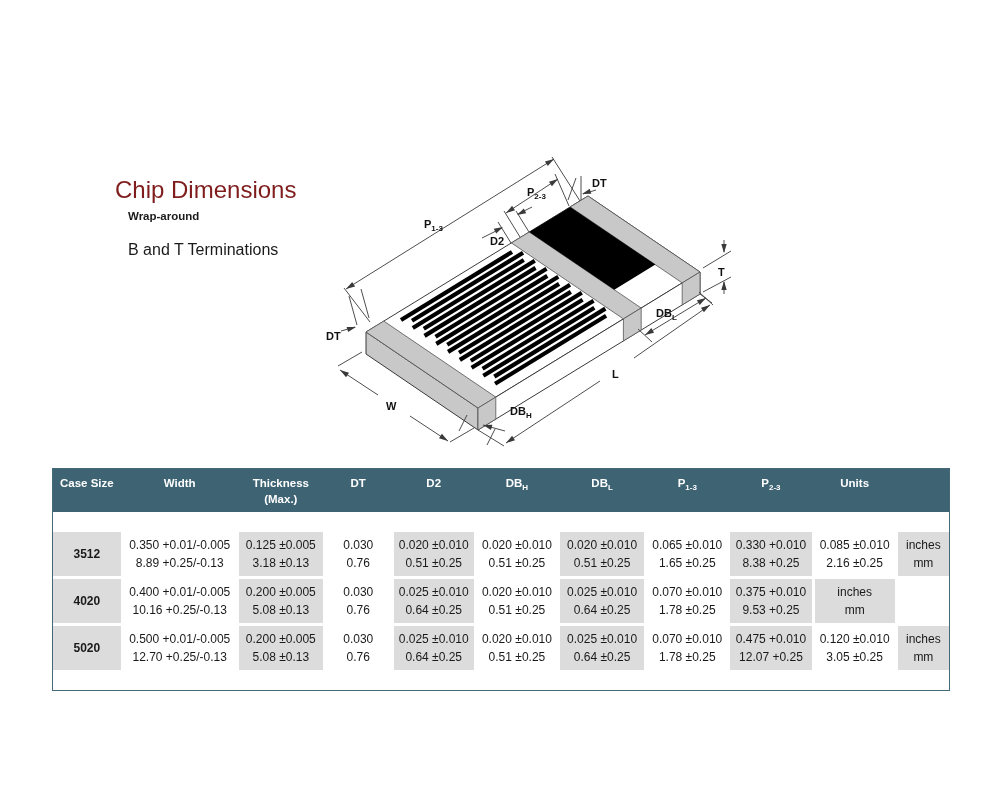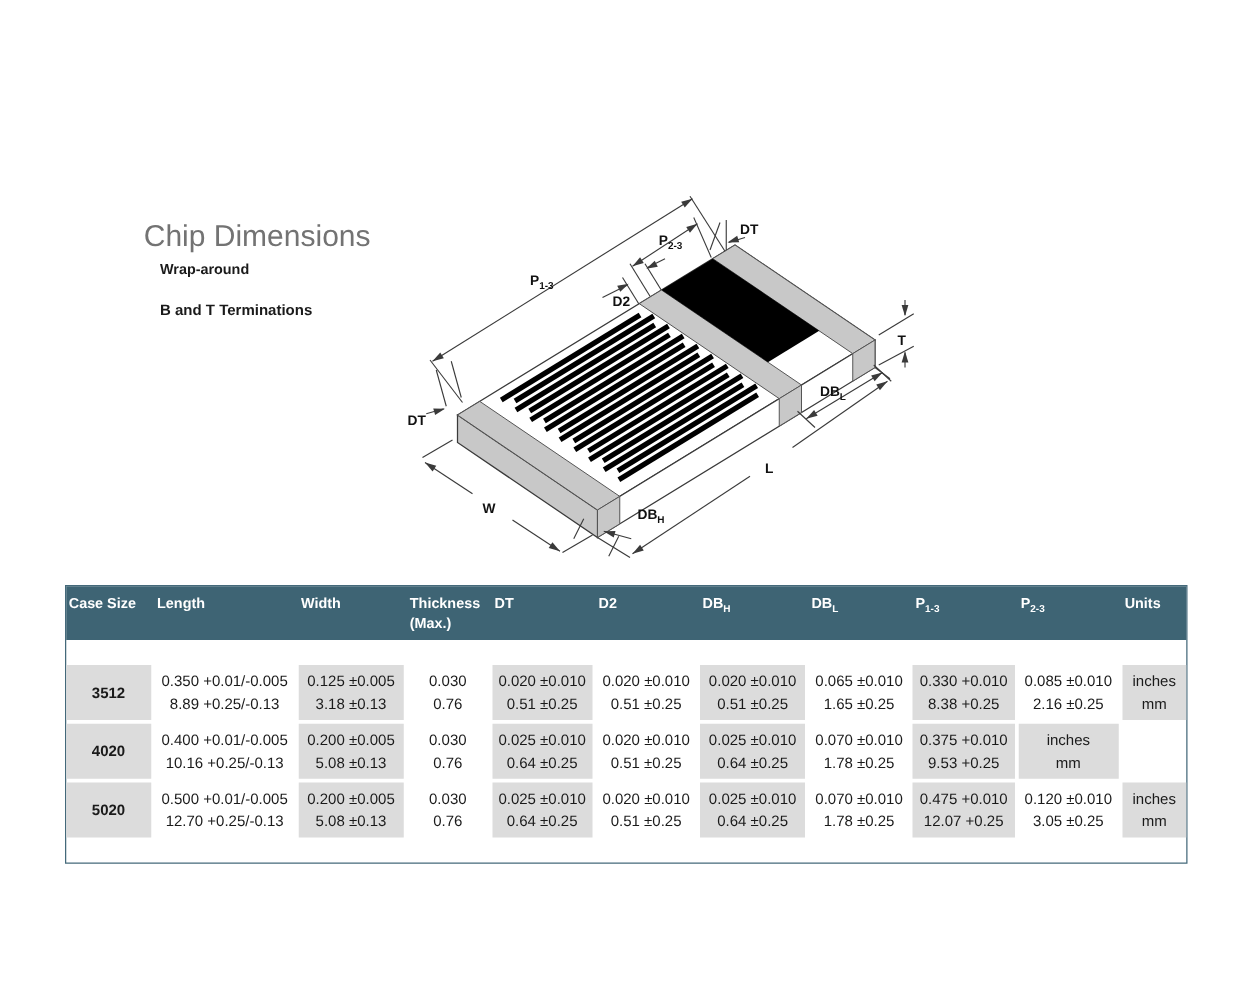--- a/index.html
+++ b/index.html
@@ -1,29 +1,29 @@
 <!DOCTYPE html>
 <html><head>
 <meta charset="utf-8">
 <style>
   html,body{margin:0;padding:0;background:#fff;}
   #page{position:relative;width:1000px;height:800px;background:#ffffff;overflow:hidden;
         font-family:"Liberation Sans",sans-serif;color:#1a1a1a;}
-  #title{position:absolute;left:115px;top:176px;font-size:24px;color:#737373;}
+  #title{position:absolute;left:115px;top:176px;font-size:24px;color:#7f1d1d;}
   #subtitle{position:absolute;left:128px;top:210px;font-size:11.5px;font-weight:bold;}
-  #subtitle2{position:absolute;left:128px;top:241px;font-size:12px;font-weight:bold;}
+  #subtitle2{position:absolute;left:128px;top:241px;font-size:16px;}
   
   #diagram{position:absolute;left:0;top:0;width:1000px;height:800px;}
   .dlabel{font-size:11px;font-weight:bold;fill:#111;}
   .dsub{font-size:8px;font-weight:bold;fill:#111;}
   
   .table{position:absolute;left:52px;top:468px;width:896px;border:1px solid #44697a;background:#fff;}
   .trow{display:grid;grid-template-columns:70fr 116fr 87fr 67fr 83fr 83fr 87fr 83fr 84fr 83fr 53fr;gap:3px;}
   .thead{background:#3e6474;color:#fff;}
-  .th{padding:7px 2px 5px;text-align:left;font-size:11.5px;font-weight:bold;line-height:1.35;}
+  .th{padding:7px 2px 5px;text-align:center;font-size:11.5px;font-weight:bold;line-height:1.35;}
   .tbody{display:flex;flex-direction:column;gap:3px;padding:20px 0;}
   .cell{display:flex;flex-direction:column;justify-content:center;text-align:center;
         font-size:12px;line-height:1.5;padding:4px 1px;min-height:34px;}
   .cell.gray{background:#dcdcdc;}
   .cell.case{font-weight:bold;font-size:12px;}
   sub{font-size:8px;}
 </style>
 </head>
 <body>
 
@@ -124,21 +124,20 @@
     <text class="dlabel" x="718" y="276">T</text>
     <text class="dlabel" x="656" y="317"><tspan>DB</tspan><tspan class="dsub" dy="3">L</tspan></text>
     <text class="dlabel" x="612" y="378">L</text>
     <text class="dlabel" x="510" y="415"><tspan>DB</tspan><tspan class="dsub" dy="3">H</tspan></text>
     <text class="dlabel" x="386" y="410">W</text>
   </svg>
 
   <div class="table">
     <div class="trow thead">
       <div class="th"><span>Case Size</span></div>
-      <div class="th"><span>Length</span></div>
       <div class="th"><span>Width</span></div>
       <div class="th"><span>Thickness</span><br><span>(Max.)</span></div>
       <div class="th"><span>DT</span></div>
       <div class="th"><span>D2</span></div>
       <div class="th"><span>DB</span><sub>H</sub></div>
       <div class="th"><span>DB</span><sub>L</sub></div>
       <div class="th"><span>P</span><sub>1-3</sub></div>
       <div class="th"><span>P</span><sub>2-3</sub></div>
       <div class="th"><span>Units</span></div>
     </div>

